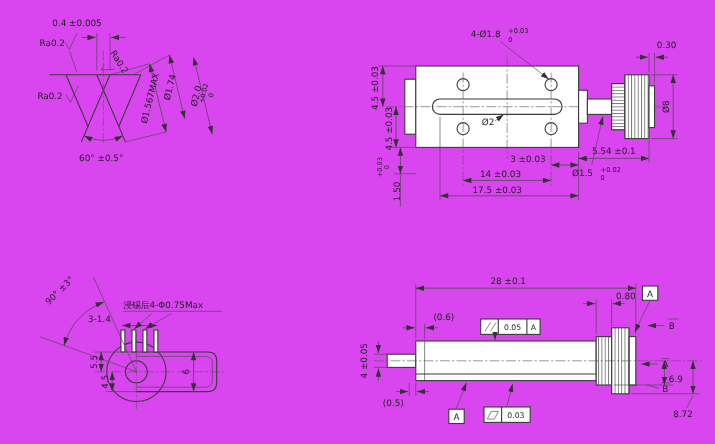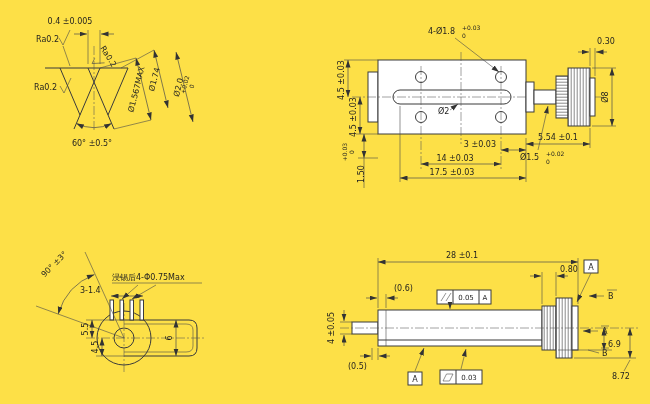--- a/index.html
+++ b/index.html
@@ -1,16 +1,16 @@
 <!DOCTYPE html>
 <html><head>
 <meta charset="utf-8">
 <style>
   html,body{margin:0;padding:0;background:#ffffff;}
-  .stage{width:650px;height:404px;background:#fde047;position:relative;overflow:hidden;
+  .stage{width:650px;height:404px;background:#d946ef;position:relative;overflow:hidden;
          font-family:"DejaVu Sans",sans-serif;}
   svg text{font-family:"DejaVu Sans",sans-serif;font-size:8px;fill:#1f1f1f;}
   svg .t6{font-size:6px;}
   svg .t7{font-size:7px;}
   .ln{stroke:#3b3b3b;stroke-width:1;fill:none;}
   .lnf{stroke:#3b3b3b;stroke-width:1;fill:#ffffff;}
   .thin{stroke:#4a4a4a;stroke-width:0.6;fill:none;}
   .dim{stroke:#4a4a4a;stroke-width:0.7;fill:none;}
   .cl{stroke:#555;stroke-width:0.55;fill:none;stroke-dasharray:9 2 2 2;}
 </style>

